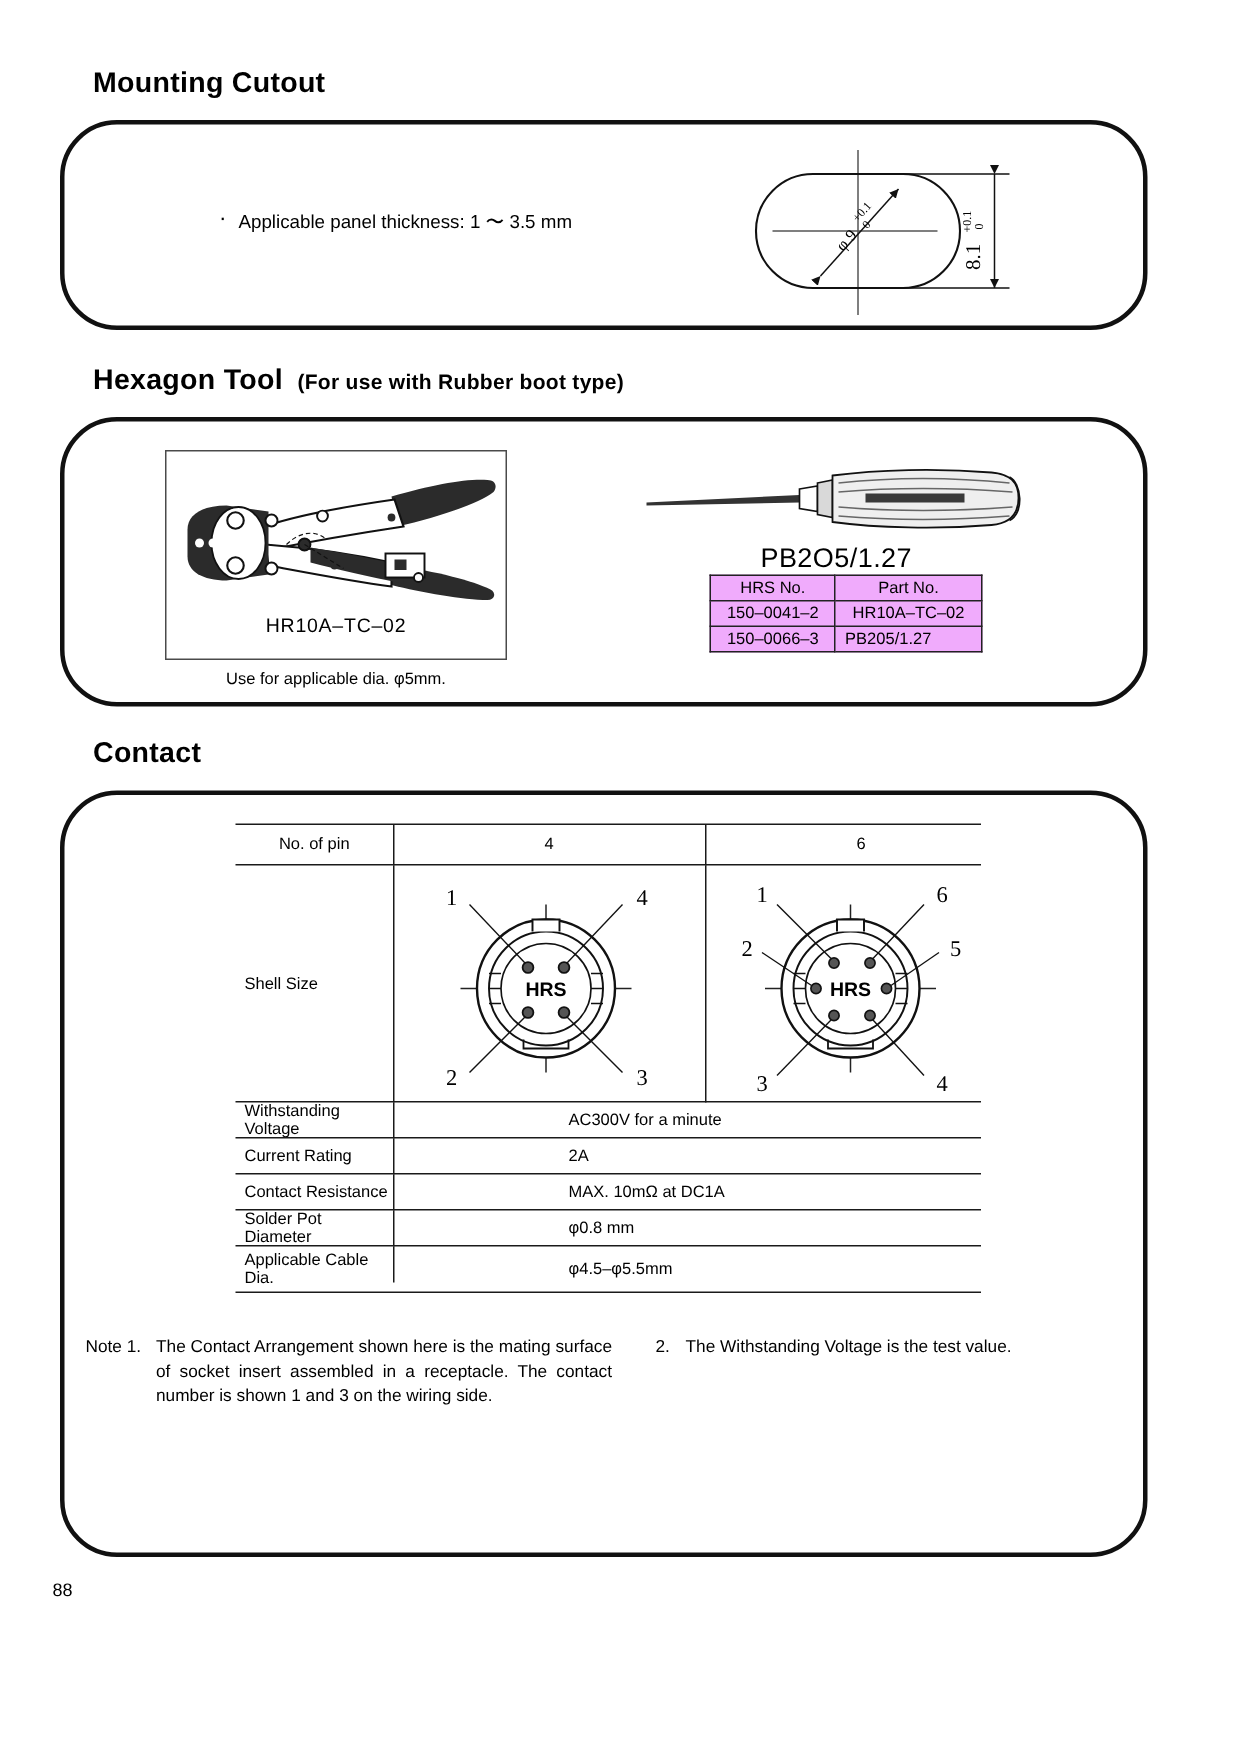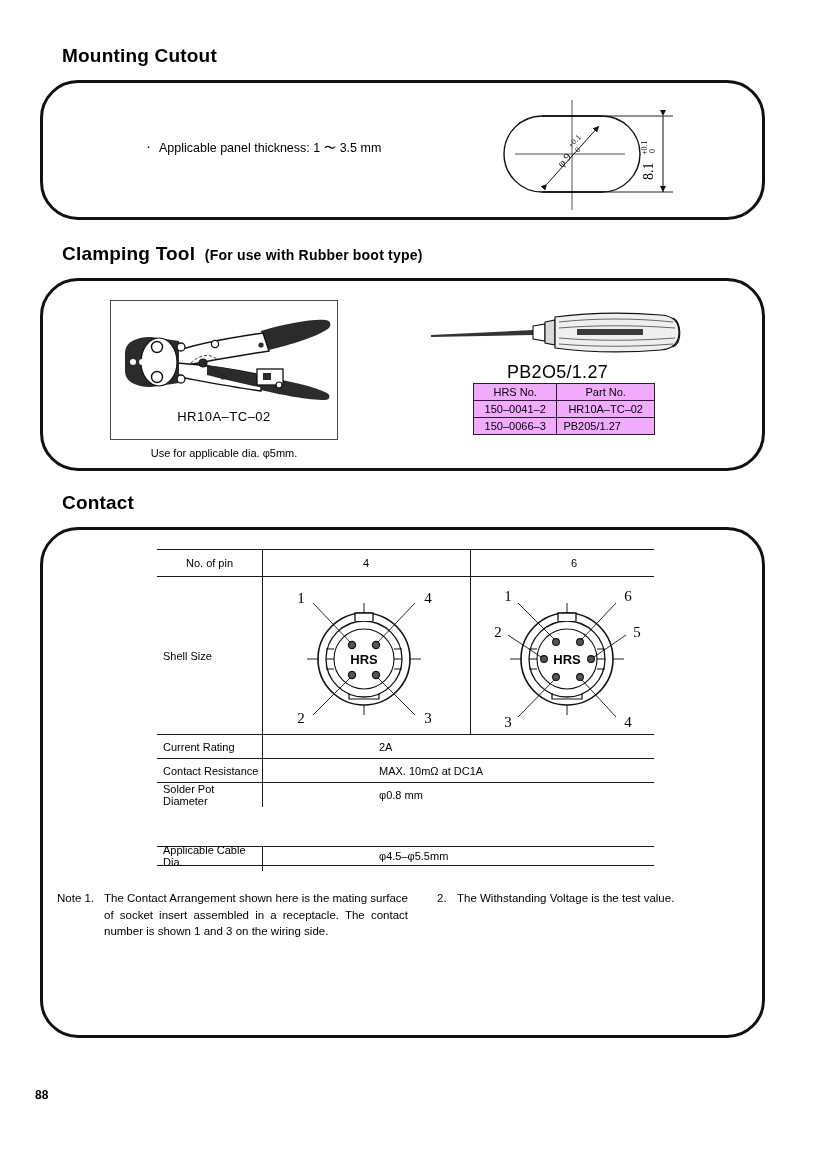--- a/index.html
+++ b/index.html
@@ -46,21 +46,21 @@
   .ctab .vdiv{position:absolute;left:105px;top:0;width:1px;background:#1a1a1a;}
   .ctab .hdr-c1{position:absolute;left:105px;width:208px;top:0;height:100%;display:flex;align-items:center;justify-content:center;}
   .ctab .hdr-c2{position:absolute;left:313px;width:208px;top:0;height:100%;display:flex;align-items:center;justify-content:center;}
   .ctab .vdiv2{position:absolute;left:313px;top:0;width:1px;background:#1a1a1a;}
 
   
   .notes{position:absolute;font-size:11.5px;line-height:16.5px;}
   .note-col{position:absolute;}
   .note-just{text-align:justify;text-align-last:left;}
 
-  .pageno{position:absolute;font-size:12px;font-weight:bold;margin-top:35px;}
+  .pageno{position:absolute;font-size:12px;font-weight:normal;}
 
   svg{display:block;overflow:visible;}
   .dim{font-size:11px;font-family:"Liberation Serif",serif;}
 </style>
 </head>
 <body>
 
 <div class="page">
 
   <div class="sec-head" style="left:62px;top:45px;">
@@ -102,21 +102,21 @@
       <line x1="158" y1="24" x2="158" y2="100" stroke="#111" stroke-width="1" marker-start="url(#ah)" marker-end="url(#ah)"></line>
       <g transform="translate(148,88) rotate(-90)">
         <text x="0" y="0" font-size="14" font-family="Liberation Serif, serif">8.1</text>
         <text x="25" y="-6" font-size="8" font-family="Liberation Serif, serif">+0.1</text>
         <text x="27" y="2" font-size="8" font-family="Liberation Serif, serif">0</text>
       </g>
     </svg>
   </div>
 
   <div class="sec-head" style="left:62px;top:243px;">
-    <span class="main">Clamping Tool</span>
+    <span class="main">Hexagon Tool</span>
     <span class="sub" style="margin-left:5px;">(For use with Rubber boot type)</span>
   </div>
 
   <div class="panel" style="left:40px;top:278px;width:725px;height:193px;"></div>
 
   <div class="tool-frame" style="left:110px;top:300px;width:228px;height:140px;">
     <svg width="226" height="112" viewBox="0 0 226 112" style="position:absolute;left:0;top:6px;">
 
       <path d="M150,24 C178,16 200,12 214,13 C219,13 221,17 218,21 C208,29 180,38 154,44 Z" fill="#2b2b2b"></path>
 
@@ -277,34 +277,39 @@
           <text x="6" y="50" font-size="15" text-anchor="middle" font-family="Liberation Serif, serif">2</text>
           <text x="145" y="50" font-size="15" text-anchor="middle" font-family="Liberation Serif, serif">5</text>
           <text x="16" y="140" font-size="15" text-anchor="middle" font-family="Liberation Serif, serif">3</text>
           <text x="136" y="140" font-size="15" text-anchor="middle" font-family="Liberation Serif, serif">4</text>
         </svg>
       </div>
     </div>
 
     <div class="row" style="height:24px;">
       <div class="vdiv" style="height:24px;"></div>
+      <div class="lbl">Withstanding Voltage</div>
+      <div class="val">AC300V for a minute</div>
+    </div>
+    <div class="row" style="height:24px;">
+      <div class="vdiv" style="height:24px;"></div>
       <div class="lbl">Current Rating</div>
       <div class="val">2A</div>
     </div>
     <div class="row" style="height:24px;">
       <div class="vdiv" style="height:24px;"></div>
       <div class="lbl">Contact Resistance</div>
       <div class="val">MAX. 10mΩ at DC1A</div>
     </div>
     <div class="row" style="height:24px;">
       <div class="vdiv" style="height:24px;"></div>
       <div class="lbl">Solder Pot Diameter</div>
       <div class="val">φ0.8 mm</div>
     </div>
-    <div class="row last" style="height:20px;margin-top:40px;">
+    <div class="row last" style="height:32px;">
       <div class="vdiv" style="height:24px;"></div>
       <div class="lbl">Applicable Cable Dia.</div>
       <div class="val">φ4.5–φ5.5mm</div>
     </div>
   </div>
 
   <div class="notes">
     <div class="note-col" style="left:57px;top:890px;width:50px;">Note 1.</div>
     <div class="note-col note-just" style="left:104px;top:890px;width:304px;">The Contact Arrangement shown here is the mating surface of socket insert assembled in a receptacle. The contact number is shown 1 and 3 on the  wiring side.</div>
     <div class="note-col" style="left:437px;top:890px;width:22px;">2.</div>

